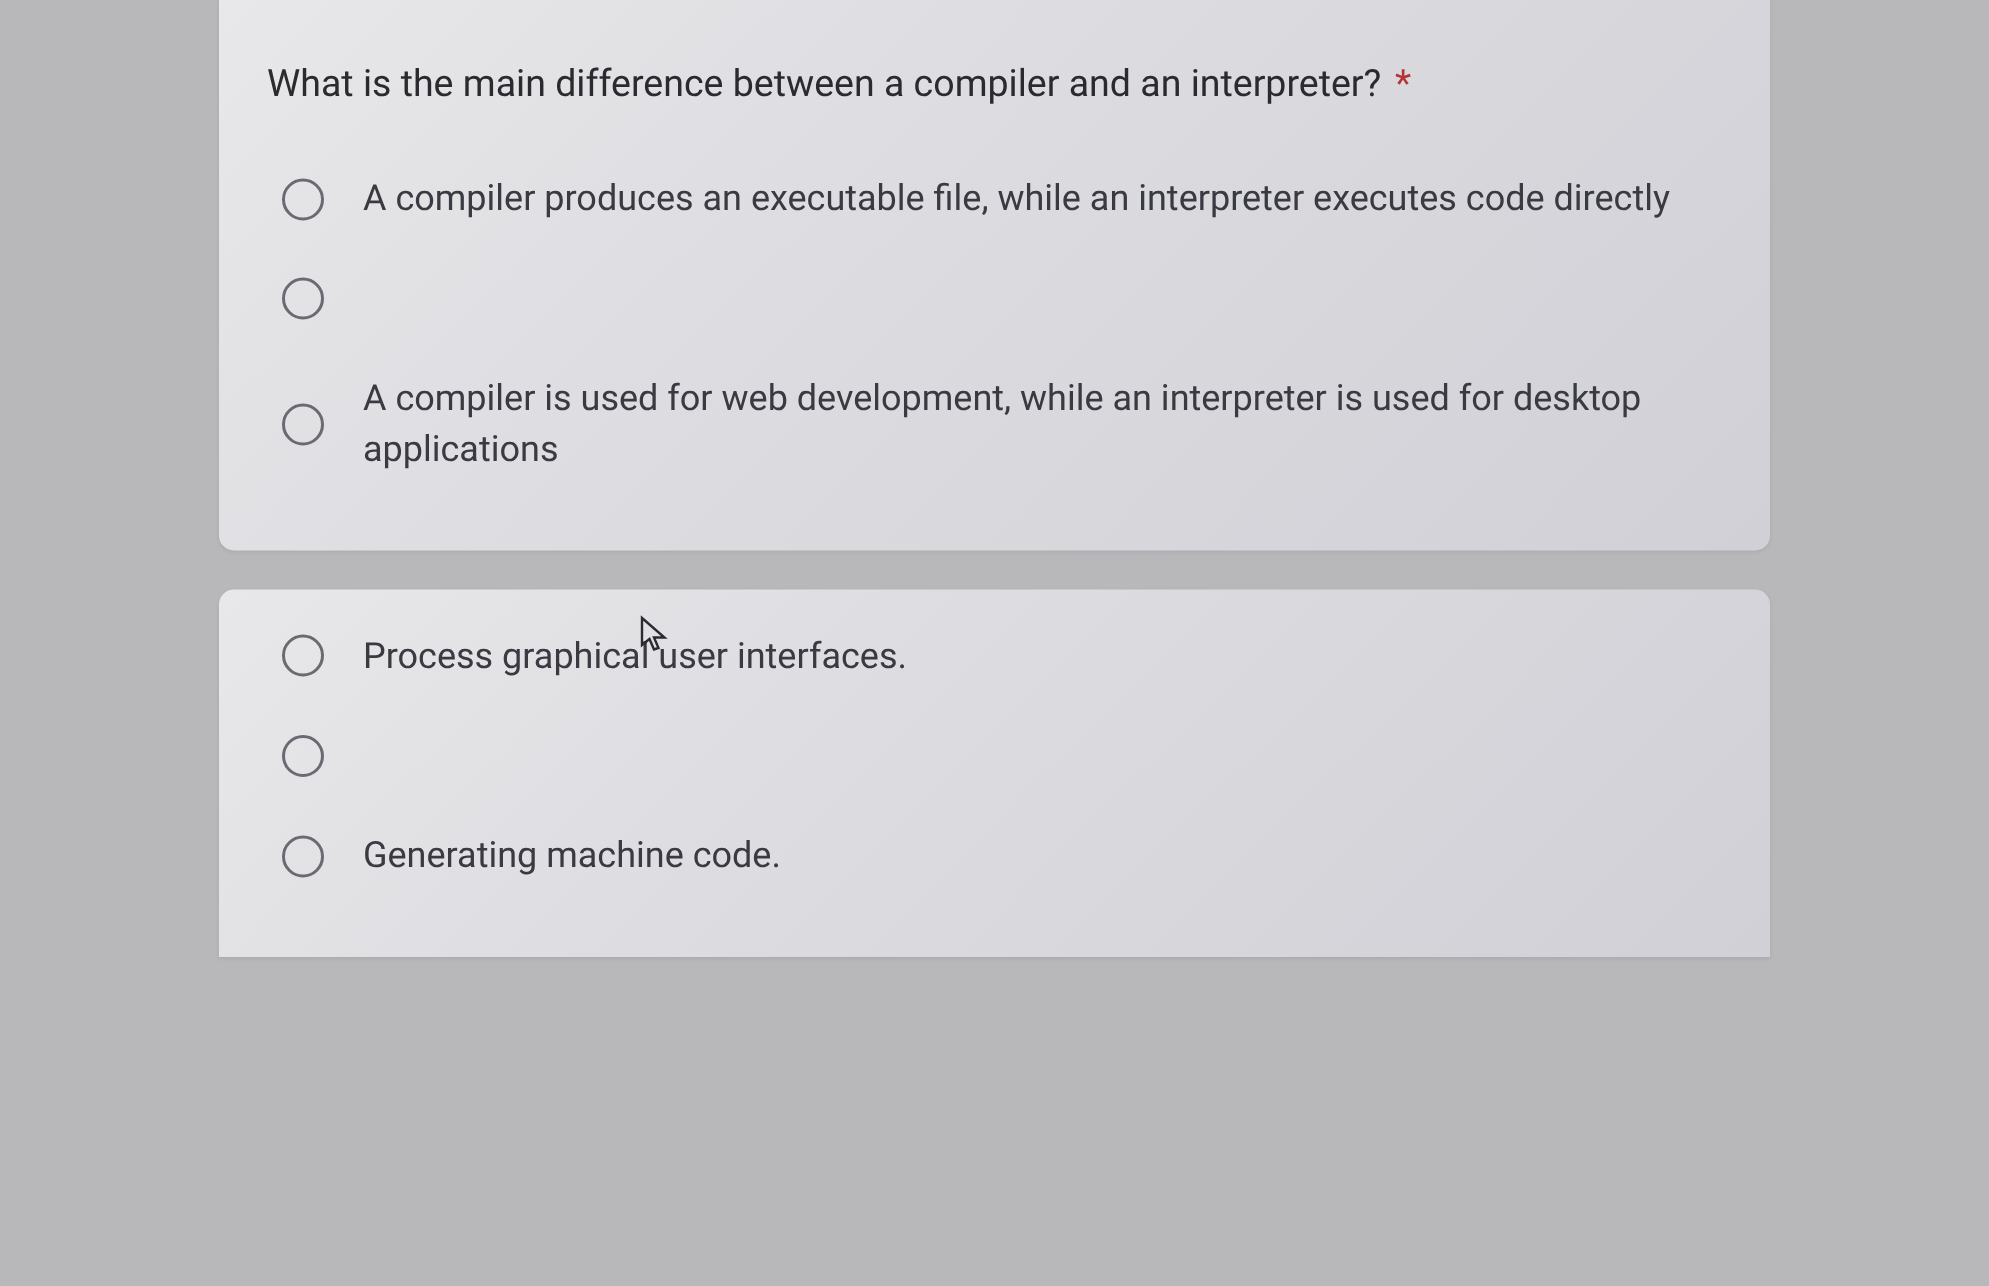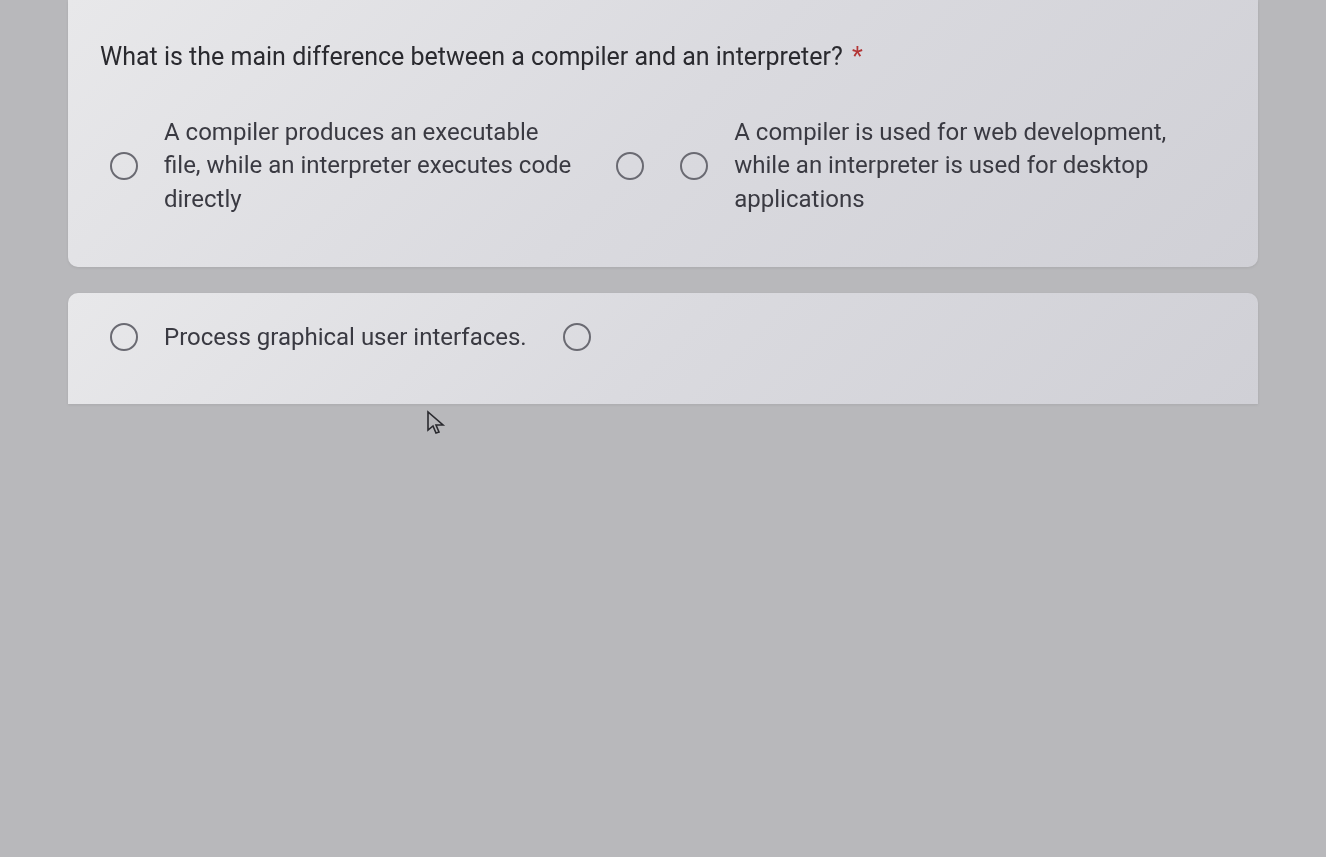--- a/index.html
+++ b/index.html
@@ -14,21 +14,21 @@
     height: 857px;
     overflow: hidden;
     position: relative;
   }
   .card {
     background: linear-gradient(135deg, #e8e8ea 0%, #dadadf 50%, #d0d0d6 100%);
     border-radius: 10px;
     padding: 28px 48px 40px 32px;
     margin: 0 auto 26px auto;
     box-shadow: 0 1px 3px rgba(0,0,0,0.08);
-    width: 1190px;
+    width: 1034px;
     position: relative;
   }
   .card:first-of-type {
     margin-top: 0;
     border-top-left-radius: 0;
     border-top-right-radius: 0;
     padding-top: 40px;
     padding-bottom: 50px;
   }
   .card:last-of-type {
@@ -42,21 +42,21 @@
     font-weight: 400;
     margin-bottom: 42px;
     line-height: 1.35;
   }
   .required-star {
     color: #b33535;
     margin-left: 3px;
   }
   .options {
     display: flex;
-    flex-direction: row;
+    flex-direction: column;
     gap: 36px;
     padding-left: 10px;
   }
   .option-row {
     display: flex;
     align-items: center;
     gap: 26px;
     cursor: pointer;
   }
   .radio {
@@ -114,20 +114,24 @@
 
   <div class="card">
     <div class="options">
       <div class="option-row">
         <div class="radio"></div>
         <div class="option-label">Process graphical user interfaces.</div>
       </div>
       <div class="option-row">
         <div class="radio"></div>
       </div>
+      <div class="option-row">
+        <div class="radio"></div>
+        <div class="option-label">Generating machine code.</div>
+      </div>
     </div>
   </div>
 
   <svg class="cursor-icon" viewBox="0 0 20 26">
     <path d="M2 2 L2 20 L7 16 L10 23 L13 22 L10 15 L17 15 Z" fill="none" stroke="#2a2a2f" stroke-width="1.6"></path>
   </svg>
 
 </div>
 
 </body></html>

